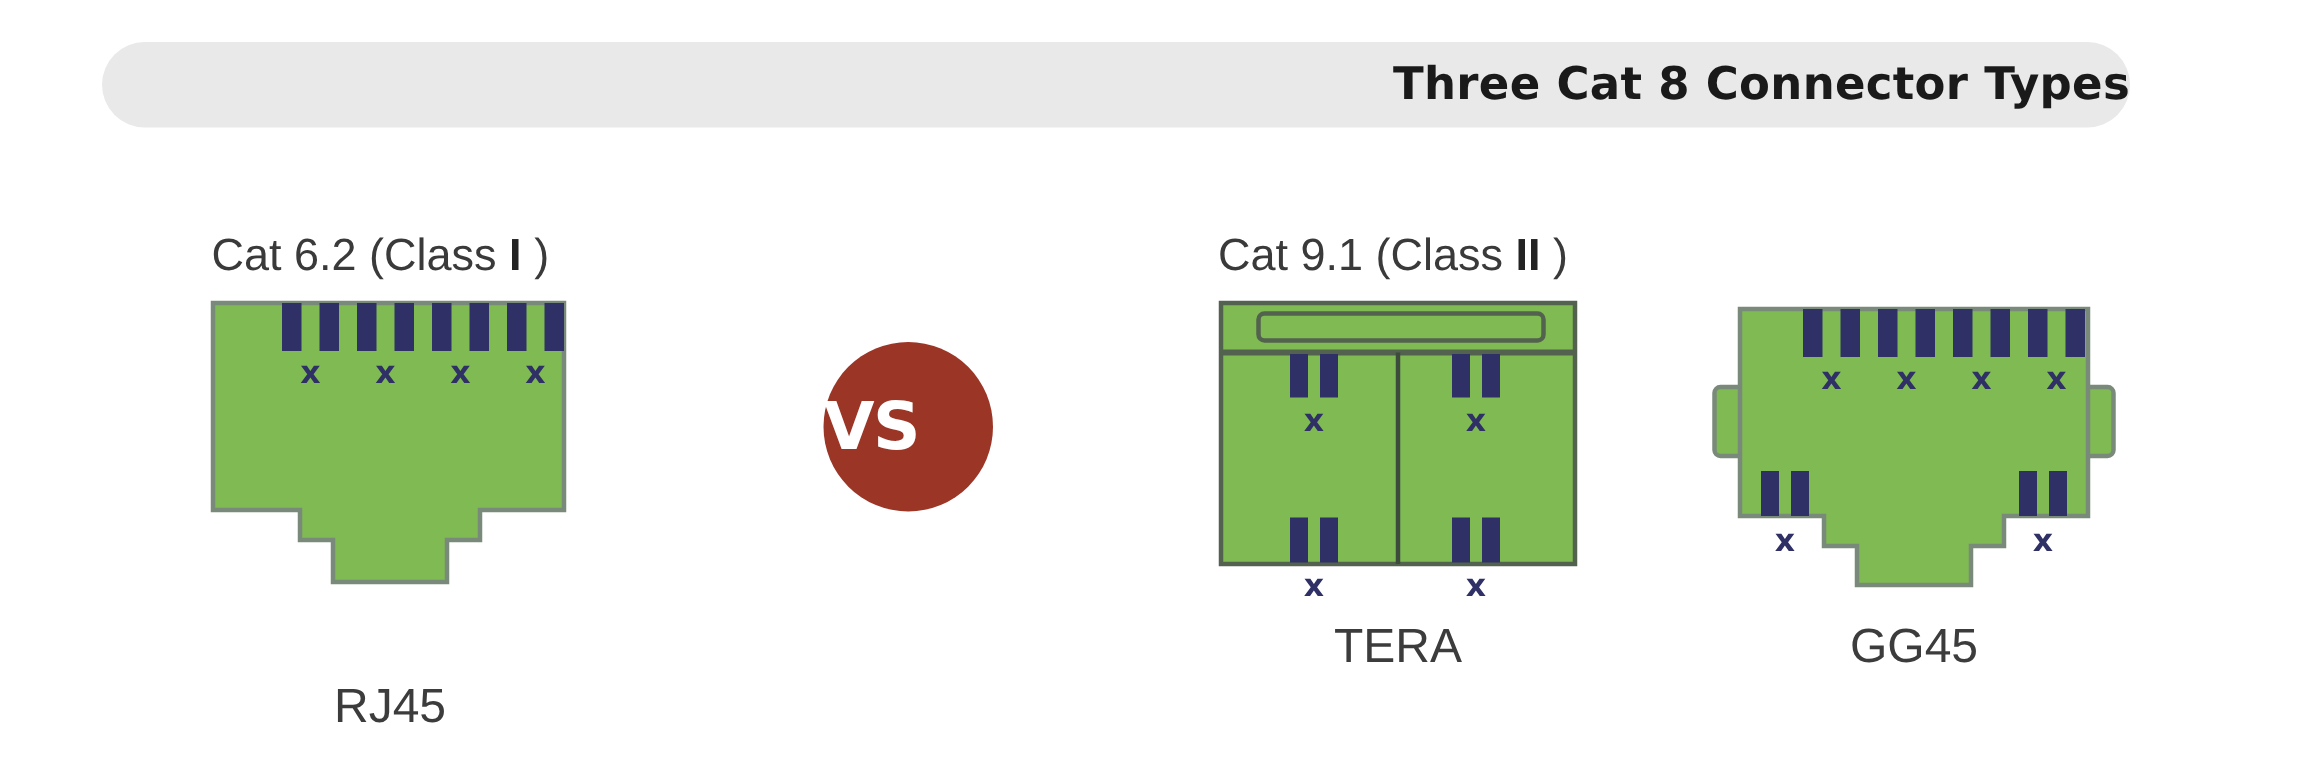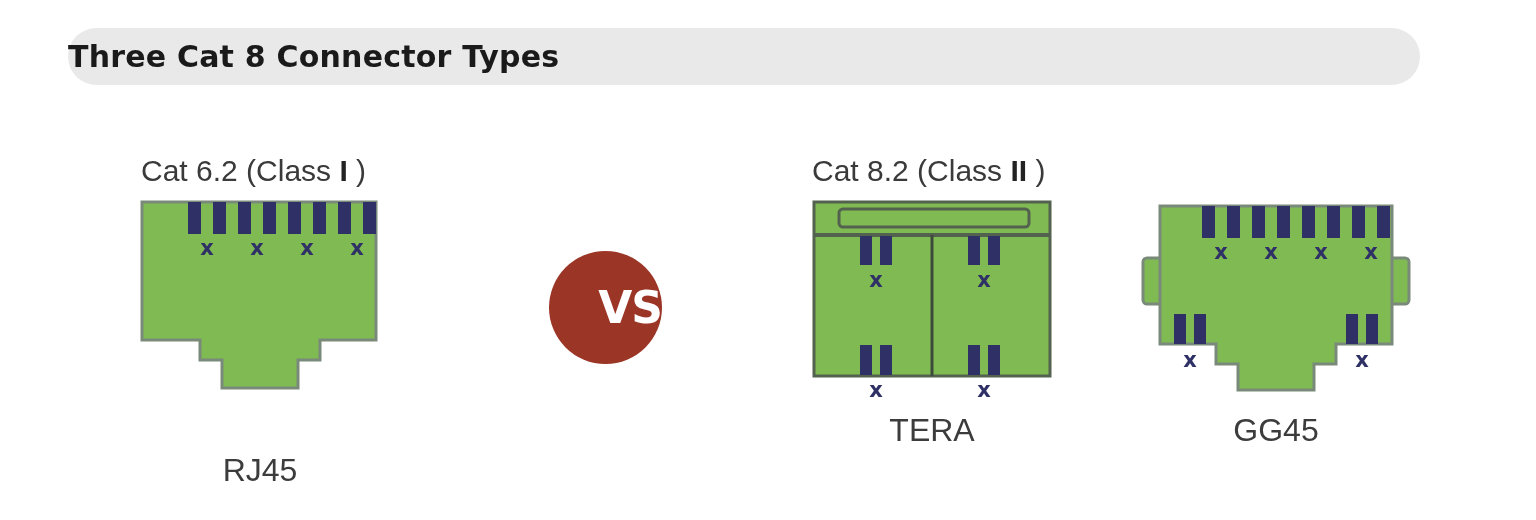--- a/index.html
+++ b/index.html
@@ -10,21 +10,21 @@
     font-family:"DejaVu Sans","Liberation Sans",sans-serif;
     overflow:hidden;
     position:relative;
   }
   .stage{position:relative;width:1536px;height:520px;}
 
   
   .banner{
     position:absolute;left:68px;top:28px;width:1352px;height:57px;
     background:#e9e9e9;border-radius:29px;
-    display:flex;align-items:center;justify-content:flex-start;
+    display:flex;align-items:center;justify-content:flex-end;
   }
   .banner-title{
     font-size:30px;font-weight:bold;color:#1a1a1a;
     letter-spacing:.2px;
     font-family:"DejaVu Sans","Liberation Sans",sans-serif;
   }
 
   
   .class-label{
     position:absolute;
@@ -35,23 +35,23 @@
   .class-label b{font-weight:bold;color:#232323;}
   .name-label{
     position:absolute;
     font-size:32px;color:#3c3c3c;font-weight:400;
     white-space:nowrap;text-align:center;
     font-family:"Liberation Sans","DejaVu Sans",sans-serif;
   }
 
   
   .vs-badge{
-    position:absolute;left:549px;top:251px;width:113px;height:113px;
+    position:absolute;left:549px;top:228px;width:113px;height:113px;
     border-radius:50%;background:#9b3526;
-    display:flex;align-items:center;justify-content:flex-end;
+    display:flex;align-items:center;justify-content:flex-start;
   }
   .vs-badge span{
     color:#ffffff;font-size:44px;font-weight:bold;letter-spacing:-1px;
     font-family:"DejaVu Sans","Liberation Sans",sans-serif;
   }
 
   
   .conn{position:absolute;}
   .conn svg{display:block;overflow:visible;}
 
@@ -70,21 +70,21 @@
 
   <div class="banner">
     <div class="banner-title">Three Cat 8 Connector Types</div>
   </div>
 
   <div class="class-label" style="left:141px;top:154px;">
     <span>Cat 6.2 (Class </span><b>I</b><span> )</span>
   </div>
 
   <div class="class-label" style="left:812px;top:154px;">
-    <span>Cat 8.2 (Class </span><b>II</b><span> )</span>
+    <span>Cat 9.1 (Class </span><b>II</b><span> )</span>
   </div>
 
   <div class="conn" style="left:140px;top:200px;">
     <svg width="240" height="195" viewBox="0 0 240 195">
 
       <path d="M2,2 L236,2 L236,140 L180,140 L180,160 L158,160 L158,188 L82,188 L82,160 L60,160 L60,140 L2,140 Z" fill="#80BA52" stroke="#7A8A7A" stroke-width="3"></path>
 
       <g fill="#2F3066">
         <rect x="48" y="2" width="13" height="32"></rect>
         <rect x="73" y="2" width="13" height="32"></rect>

